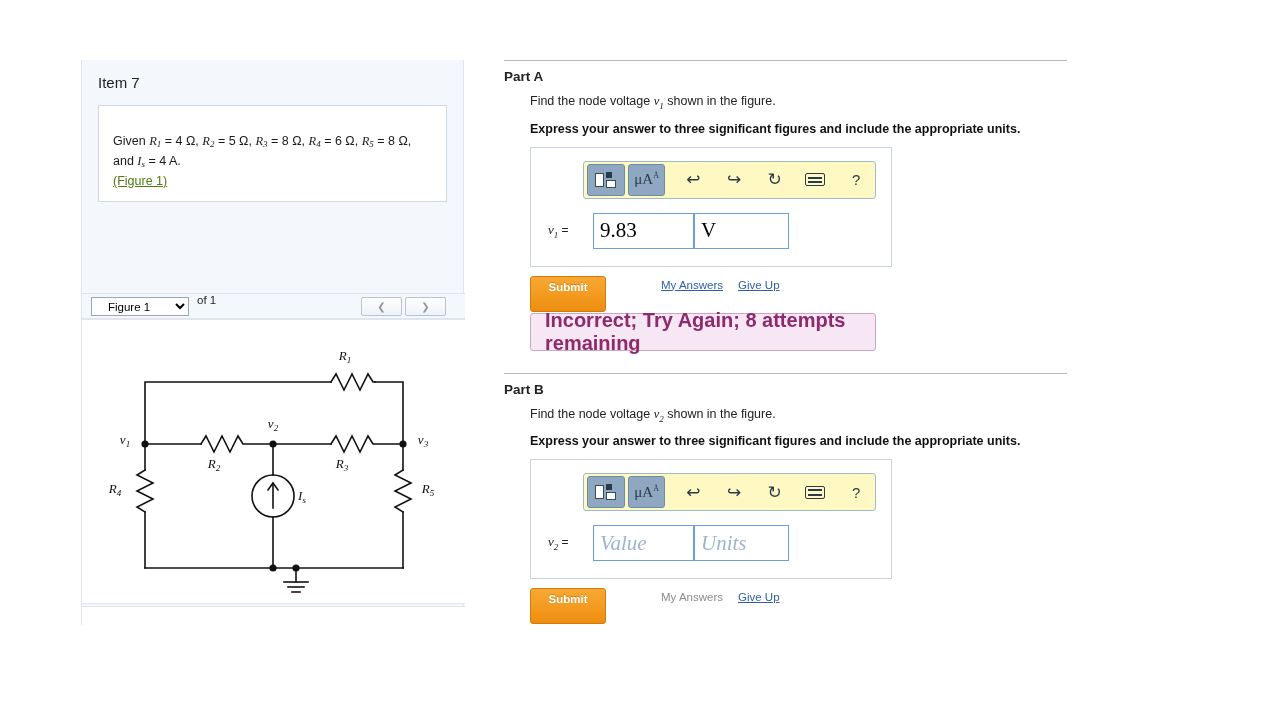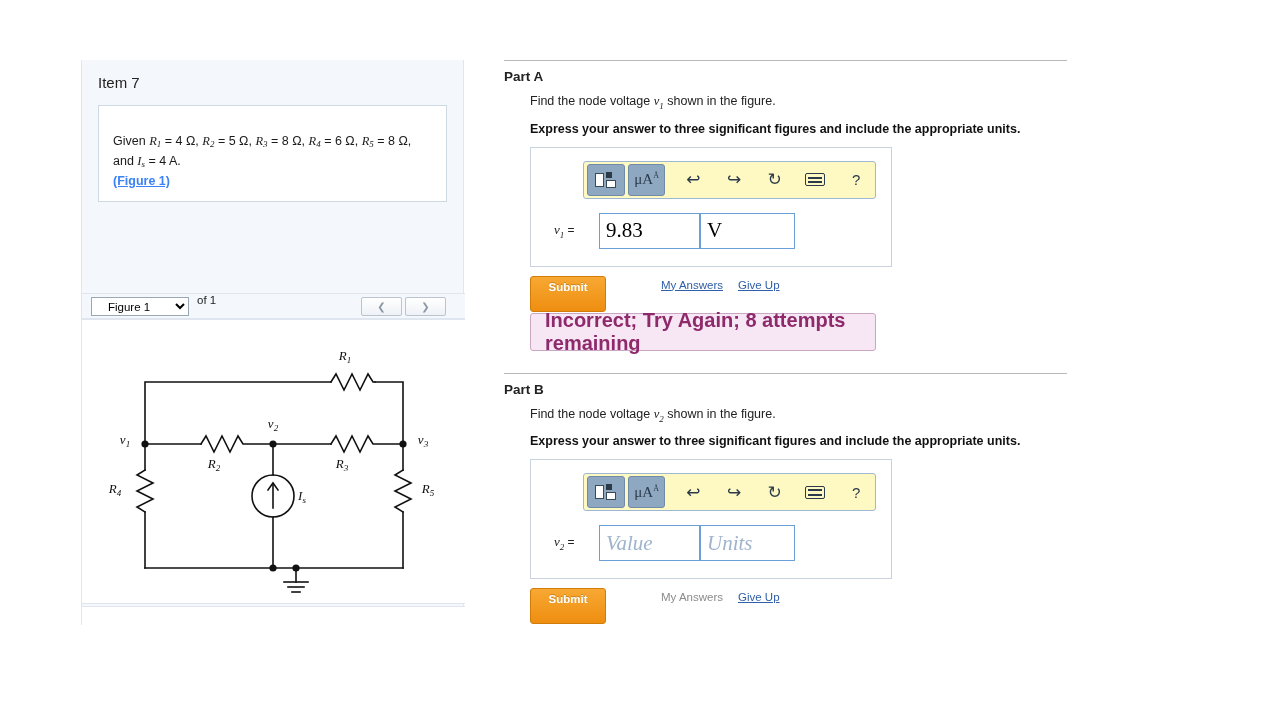--- a/index.html
+++ b/index.html
@@ -33,21 +33,21 @@
     margin: 14px 16px 0 16px;
     border: 1px solid #cfd9e4;
     background: #ffffff;
     padding: 26px 12px 10px 14px;
     font-size: 12.5px;
     line-height: 1.55;
     color: #1a1a1a;
   }
   .given-box .mathit { font-family: "Liberation Serif", serif; font-style: italic; }
   .given-box .mathsub { font-size: 9px; vertical-align: -2px; font-style: italic; font-family: "Liberation Serif", serif; }
-  .fig-link { color: #3b82f6; text-decoration: underline; cursor: pointer; font-weight: bold; }
+  .fig-link { color: #4d7c0f; text-decoration: underline; cursor: pointer; }
 
   
   .figbar {
     position: absolute;
     left: 0; top: 233px;
     width: 383px; height: 26px;
     border-top: 1px solid #dfe6ef;
     border-bottom: 1px solid #dfe6ef;
     background: #f4f8fd;
   }
@@ -172,21 +172,21 @@
     content: ""; position: absolute; left: 2px; top: 7px; width: 14px; height: 2px;
     background: #2b3a4a;
   }
   .kbd-ico::before {
     content: ""; position: absolute; left: 2px; top: 2.5px; width: 14px; height: 2px;
     background: #2b3a4a;
   }
 
   .ans-row {
     position: absolute;
-    left: 12px; top: 62px;
+    left: 6px; top: 62px;
     width: 100%;
     height: 46px;
   }
   .ans-label {
     position: absolute; left: 11px; top: 12px;
     font-size: 13px;
     font-family: "Liberation Serif", serif;
     font-style: italic;
   }
   .ans-label sub { font-size: 9px; }

